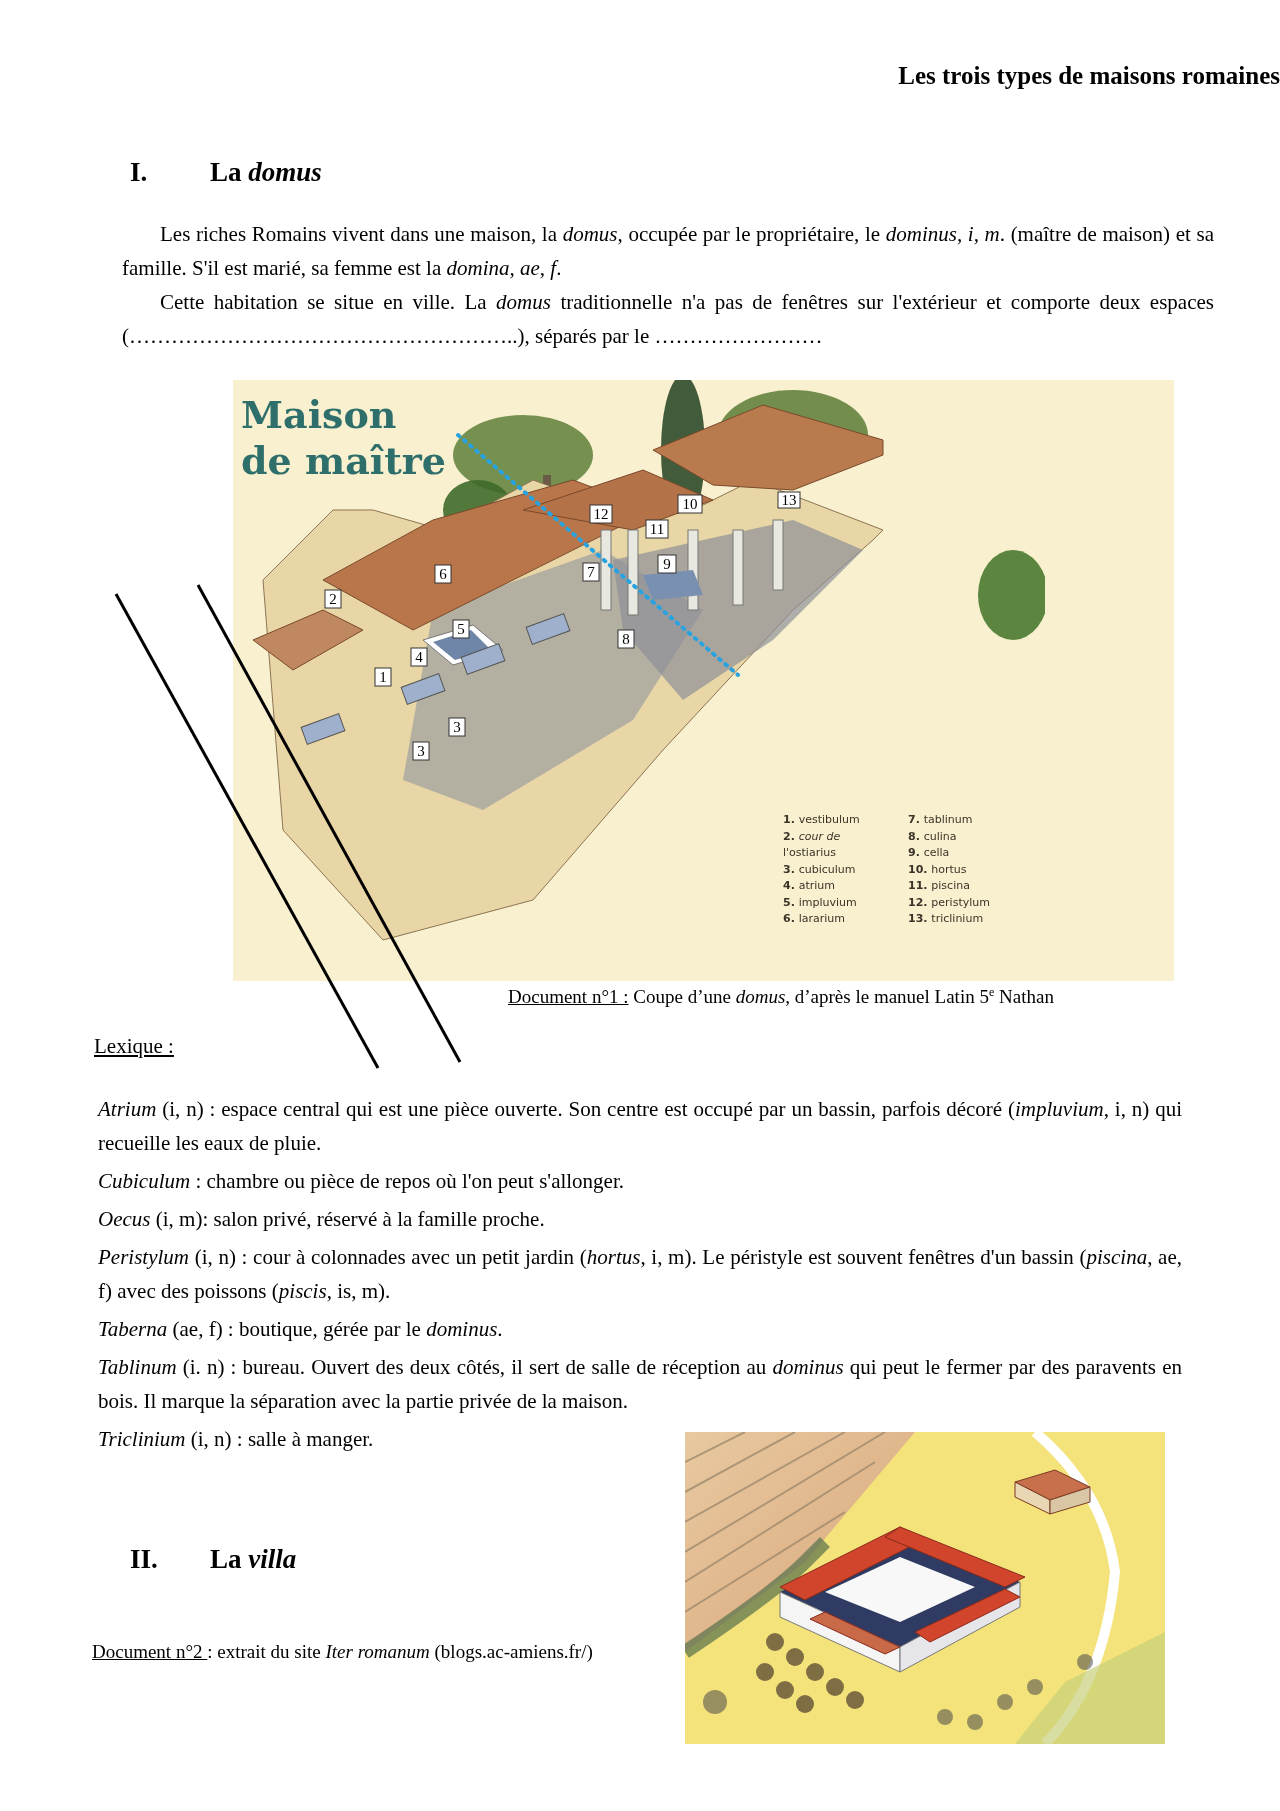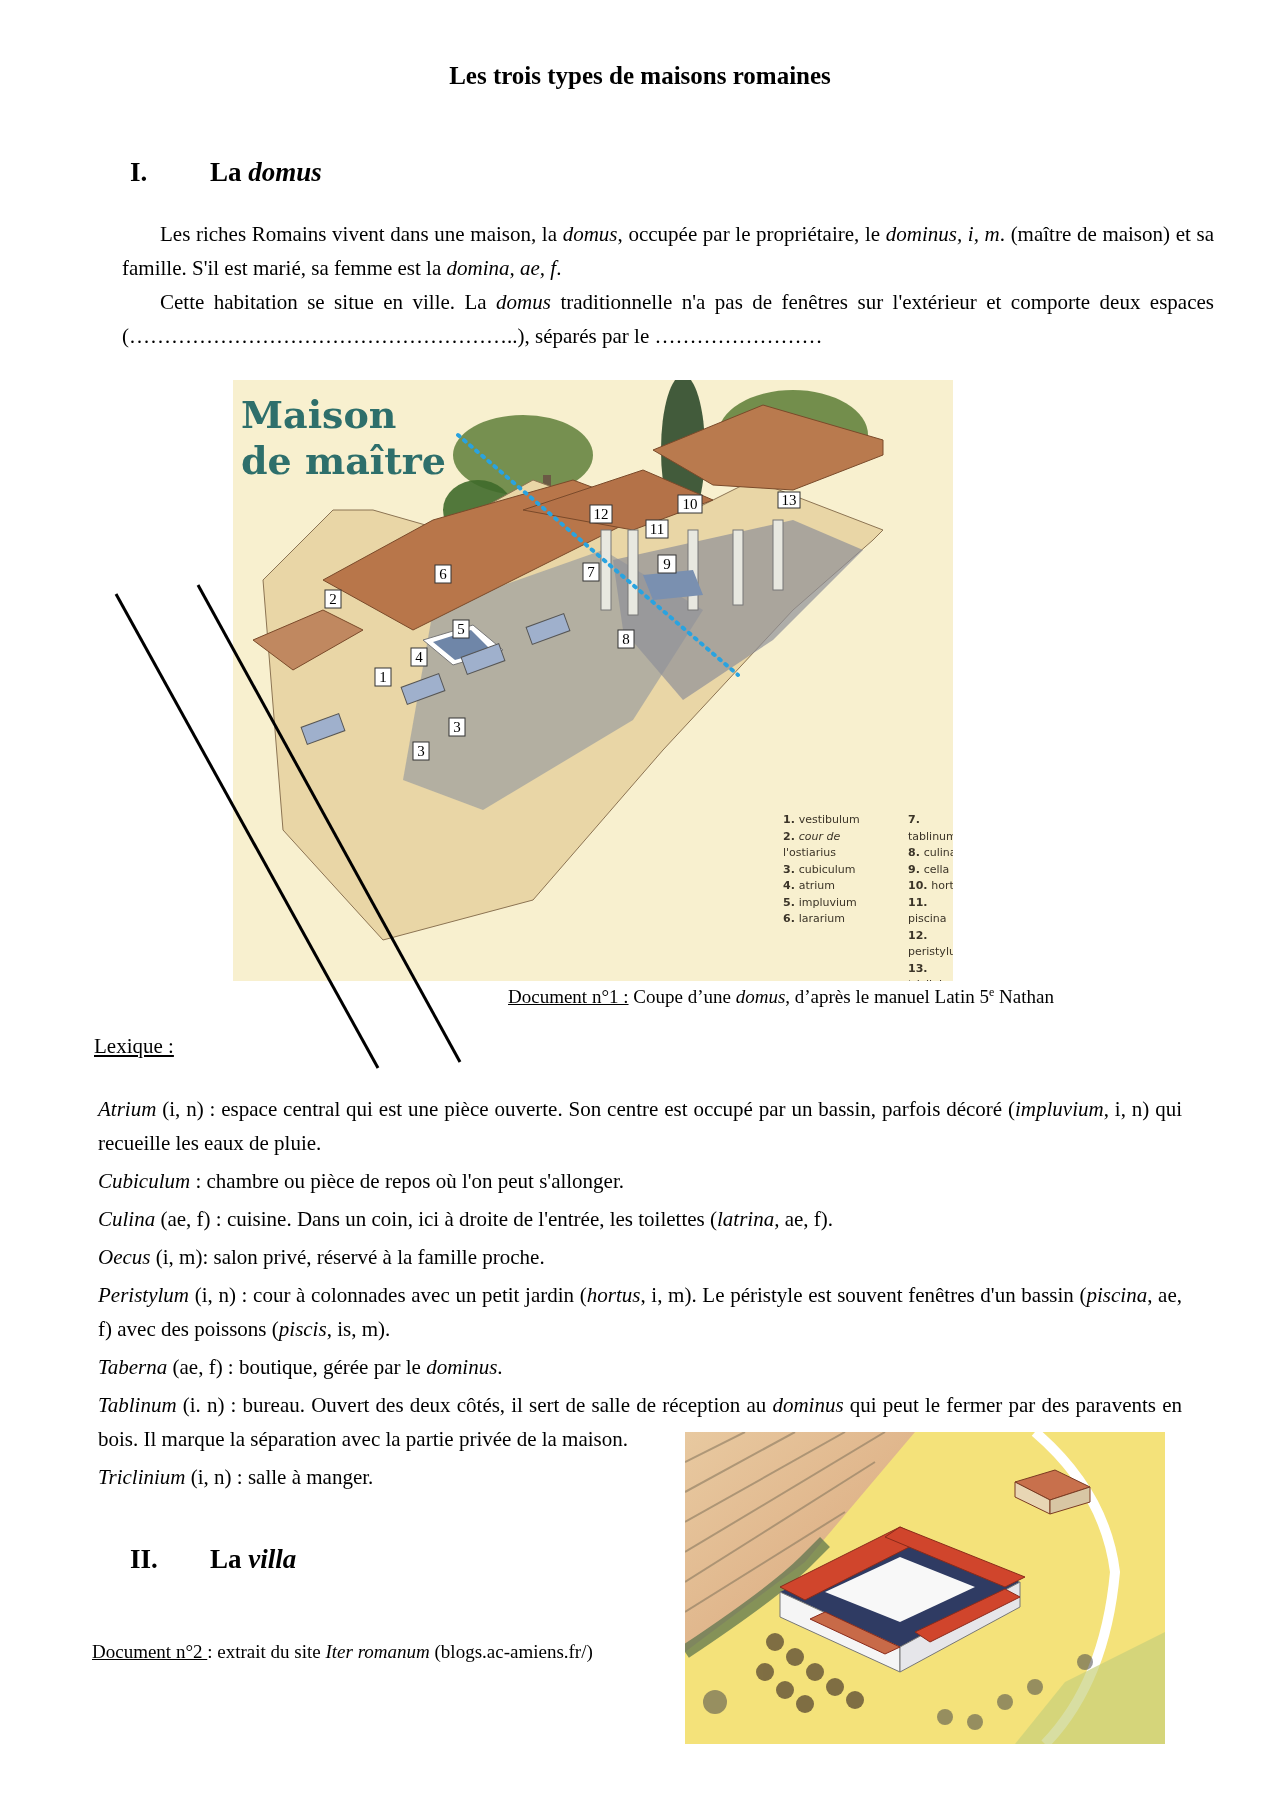--- a/index.html
+++ b/index.html
@@ -1,31 +1,31 @@
 <!DOCTYPE html>
 <html><head>
 <meta charset="utf-8">
 <style>
   html, body { margin:0; padding:0; background:#ffffff; }
   body { width:1280px; height:1811px; position:relative; overflow:hidden;
          font-family:"Liberation Serif","DejaVu Serif",serif; color:#000; }
   .abs { position:absolute; }
-  .title { left:0; width:1280px; top:62px; text-align:center; font-weight:bold; font-size:25px; }
+  .title { left:0; width:1280px; top:62px; text-align:right; font-weight:bold; font-size:25px; }
   .h1 { font-weight:bold; font-size:27px; }
   .h1 .num { position:absolute; left:0; }
   .h1 .lbl { position:absolute; left:80px; white-space:nowrap; }
   .para { left:94px; width:1092px; font-size:21px; line-height:34px; text-align:justify; }
   .para p { margin:0; text-indent:38px; }
   .caption { font-size:19px; white-space:nowrap; }
   .u { text-decoration:underline; }
   .lex { left:94px; width:1092px; font-size:21px; line-height:34px; }
   .lex p { margin:4px; text-align:justify; }
   .lexlabel { left:94px; top:1034px; font-size:21px; }
   
-  .img1 { left:233px; top:380px; width:720px; height:601px; background:#f8f0cf; overflow:hidden; }
+  .img1 { left:233px; top:380px; width:941px; height:601px; background:#f8f0cf; overflow:hidden; }
   .img2 { left:685px; top:1432px; width:480px; height:312px; background:#f3e27a; overflow:hidden; }
   .img-title { left:8px; top:12px; color:#2e6f6b; font-size:38px; line-height:46px; font-weight:bold;
                font-family:"DejaVu Serif",serif; }
   .legend { font-family:"DejaVu Sans",sans-serif; font-size:11px; line-height:16.5px; color:#3b3428; }
   .legend b { font-weight:bold; }
   svg { display:block; }
 </style>
 </head>
 <body>
 
@@ -177,21 +177,20 @@
 
 <svg class="abs" width="1280" height="1811" style="left:0;top:0;pointer-events:none;">
   <line x1="116" y1="594" x2="378" y2="1068" stroke="#000" stroke-width="3"></line>
   <line x1="198" y1="585" x2="460" y2="1062" stroke="#000" stroke-width="3"></line>
 </svg>
 
 <div class="abs lexlabel u">Lexique :</div>
 <div class="abs lex" style="top:1088px;">
   <p><i>Atrium</i><span> (i, n) : espace central qui est une pièce ouverte. Son centre est occupé par un bassin, parfois décoré (</span><i>impluvium</i><span>, i, n) qui recueille les eaux de pluie.</span></p>
   <p><i>Cubiculum</i><span> : chambre ou pièce de repos où l'on peut s'allonger.</span></p>
-  <p><i>Culina</i><span> (ae, f) : cuisine. Dans un coin, ici à droite de l'entrée, les toilettes (</span><i>latrina,</i><span> ae, f).</span></p>
   <p><i>Oecus</i><span> (i, m): salon privé, réservé à la famille proche.</span></p>
   <p><i>Peristylum</i><span> (i, n) : cour à colonnades avec un petit jardin (</span><i>hortus</i><span>, i, m). Le péristyle est souvent fenêtres d'un bassin (</span><i>piscina</i><span>, ae, f) avec des poissons (</span><i>piscis</i><span>, is, m).</span></p>
   <p><i>Taberna</i><span> (ae, f) : boutique, gérée par le </span><i>dominus</i><span>.</span></p>
   <p><i>Tablinum</i><span> (i. n) : bureau. Ouvert des deux côtés, il sert de salle de réception au </span><i>dominus</i><span> qui peut le fermer par des paravents en bois. Il marque la séparation avec la partie privée de la maison.</span></p>
   <p><i>Triclinium</i><span> (i, n) : salle à manger.</span></p>
 </div>
 
 <div class="abs h1" style="left:130px; top:1544px; width:400px; height:36px;">
   <span class="num">II.</span>
   <span class="lbl"><span>La </span><i>villa</i></span>

